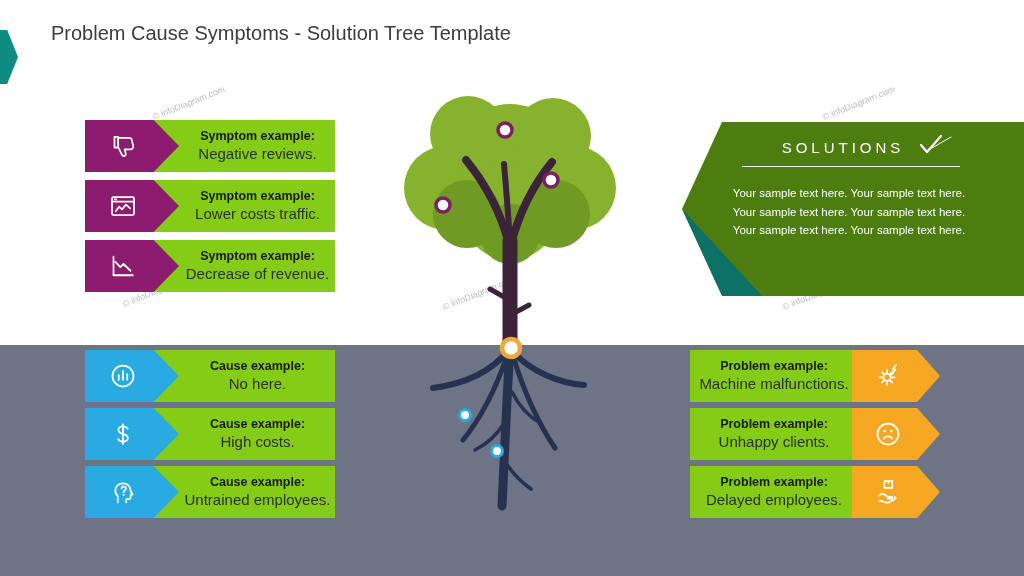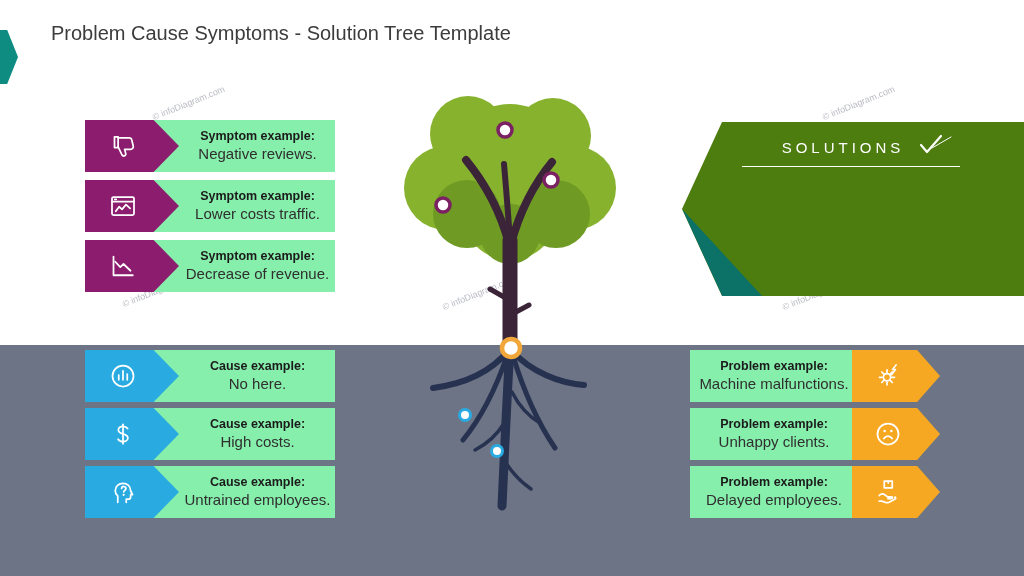--- a/index.html
+++ b/index.html
@@ -7,21 +7,21 @@
        font-family:"Liberation Sans",sans-serif;background:#ffffff;}
 
   .bg-bottom{position:absolute;left:0;top:345px;width:1024px;height:231px;background:#6C7486;}
 
   .title{position:absolute;left:51px;top:22px;font-size:20px;color:#3C3C3C;font-weight:400;}
 
   .accent{position:absolute;left:0;top:30px;width:18px;height:54px;background:#0E8C82;
           clip-path:polygon(0 0,40% 0,100% 50%,40% 100%,0 100%);}
 
   .row{position:absolute;height:52px;width:250px;}
-  .gray{position:absolute;top:0;bottom:0;background:#86efac;display:flex;flex-direction:column;
+  .gray{position:absolute;top:0;bottom:0;background:#84cc16;display:flex;flex-direction:column;
         justify-content:center;align-items:center;text-align:center;box-sizing:border-box;}
   .row.leftside .gray{left:27px;right:0;padding-left:68px;}
   .row.rightside .gray{left:0;width:168px;}
   .lbl{font-weight:bold;font-size:12.5px;color:#1B1B1B;line-height:1.3;}
   .txt{font-size:15px;color:#2F2F2F;line-height:1.3;}
 
   .arrow{position:absolute;top:0;bottom:0;display:flex;align-items:center;justify-content:center;box-sizing:border-box;}
   .arrow svg{width:30px;height:30px;}
   .row.leftside .arrow{left:0;width:94px;padding-right:18px;
         clip-path:polygon(0 0,73% 0,100% 50%,73% 100%,0 100%);}
@@ -230,15 +230,16 @@
   </svg>
 
   <div class="banner">
     <div class="banner-fold"></div>
     <div class="banner-head">SOLUTIONS</div>
     <svg class="check icon" viewBox="0 0 36 22">
       <path d="M3 11l6 7L23 2" style="stroke-width:2.2"></path>
       <path d="M14 14L33 3" style="stroke-width:1"></path>
     </svg>
     <div class="banner-line"></div>
+    <div class="banner-body">Your sample text here. Your sample text here. Your sample text here. Your sample text here. Your sample text here. Your sample text here.</div>
   </div>
 
 </div>
 
 </body></html>

